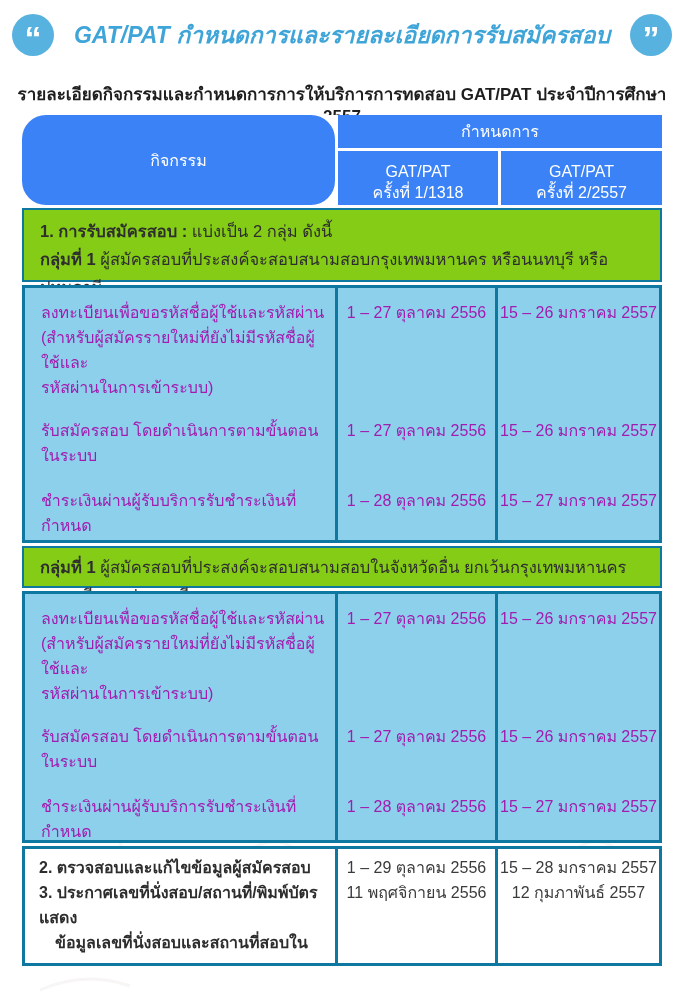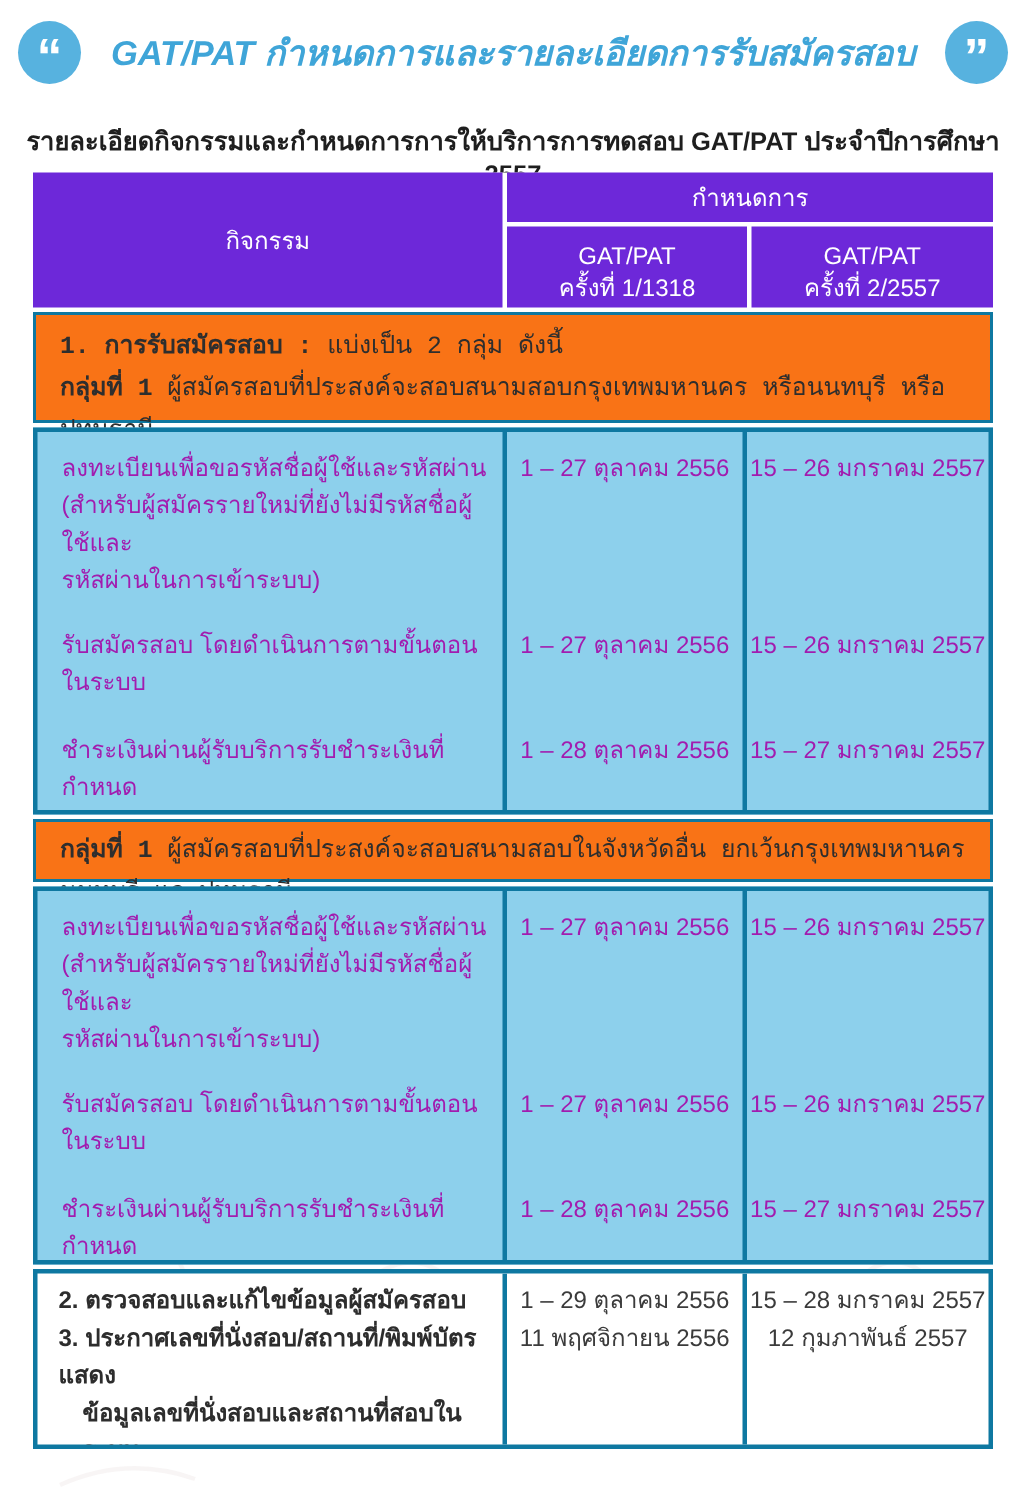--- a/index.html
+++ b/index.html
@@ -17,29 +17,29 @@
     display:flex;align-items:flex-start;justify-content:center;font-size:34px;font-weight:bold;line-height:48px;overflow:hidden;flex:0 0 auto;}
   .page-title{color:#3fa5d8;font-size:23px;font-weight:bold;font-style:italic;white-space:nowrap;}
   .page-subtitle{position:absolute;left:0;top:80px;width:684px;text-align:center;
     font-size:17px;font-weight:bold;color:#1e1e1e;}
 
   
   .sched-table{position:absolute;left:22px;top:115px;width:640px;display:flex;flex-direction:column;gap:3px;}
   
   .thead{height:90px;display:grid;grid-template-columns:313px 160px 1fr;grid-template-rows:33px 1fr;
     gap:3px;background:#ffffff;box-sizing:border-box;}
-  .thead .cell{background:#6d28d9;color:#ffffff;display:flex;align-items:center;justify-content:center;
+  .thead .cell{background:#3b82f6;color:#ffffff;display:flex;align-items:center;justify-content:center;
     text-align:right;font-size:16px;}
-  .th-activity{grid-row:1/3;}
+  .th-activity{grid-row:1/3;border-radius:24px;}
   .th-schedule{grid-column:2/4;}
   .th-round{flex-direction:column;line-height:21px;padding-top:8px;}
 
   
-  .section-box{background:#f97316;border:2px solid #0e78a1;box-sizing:border-box;
-    padding:7px 14px 0 16px;font-size:16.5px;line-height:28px;color:#2e2e2e;font-family:Liberation Mono, monospace;}
+  .section-box{background:#84cc16;border:2px solid #0e78a1;box-sizing:border-box;
+    padding:7px 14px 0 16px;font-size:16.5px;line-height:28px;color:#2e2e2e;}
   .section-box .b{font-weight:bold;}
   .sec1{height:74px;}
   .sec2{height:42px;padding-top:5px;}
 
   
   .blue-box{background:#8dd0ec;border:3px solid #0e78a1;box-sizing:border-box;overflow:hidden;
     display:grid;grid-template-columns:310px 160px 1fr;}
   .blue1{height:258px;}
   .blue2{height:252px;}
   .bb-cell{box-sizing:border-box;font-size:16px;line-height:25px;color:#a21caf;}

